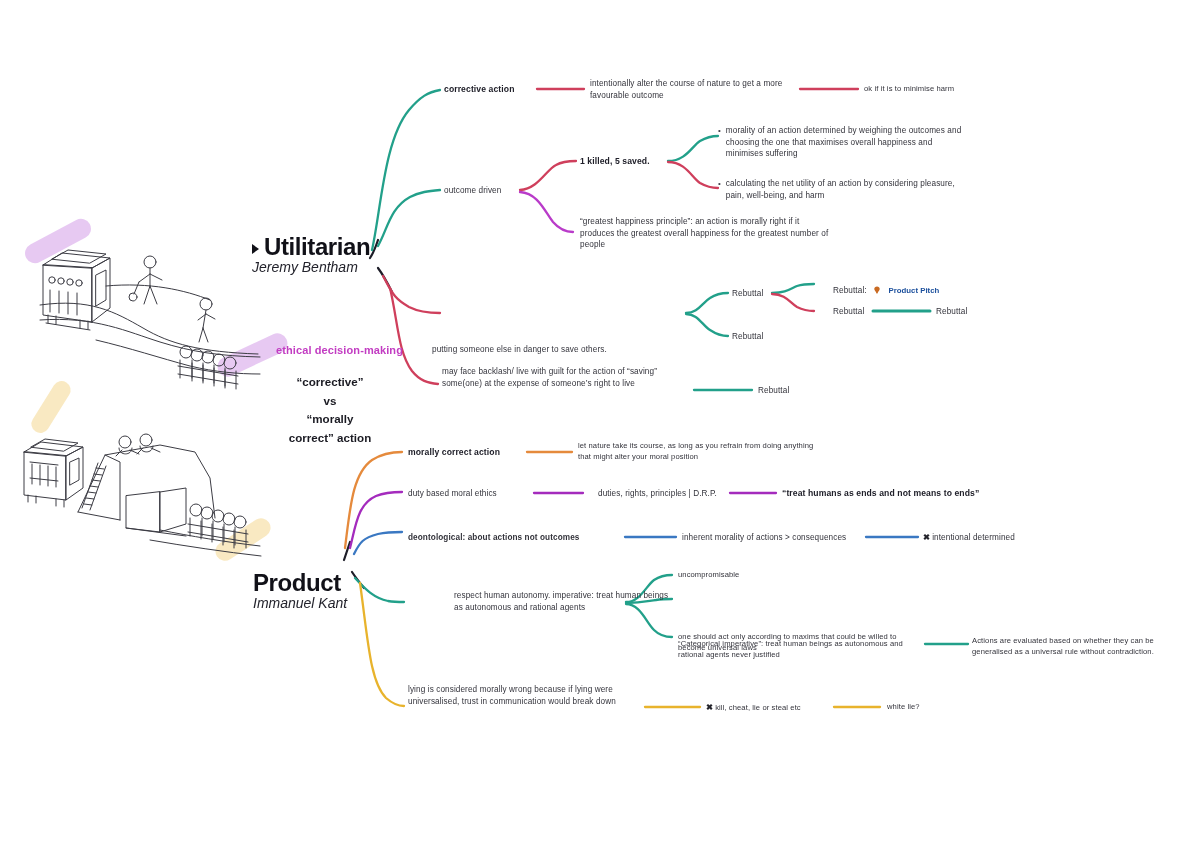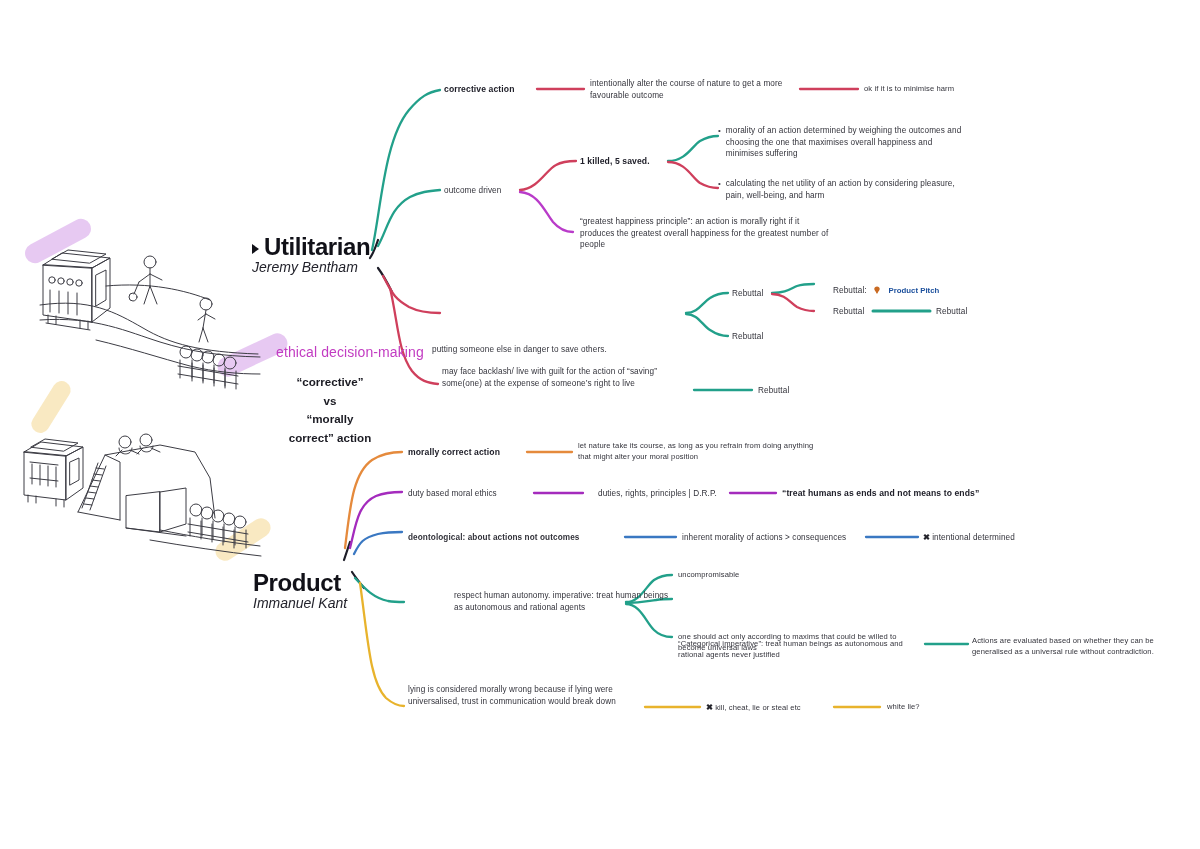--- a/index.html
+++ b/index.html
@@ -17,21 +17,21 @@
   .bullet{display:flex;gap:5px;}
   .bullet .dot{font-size:8px;line-height:11.5px;color:#44444d;}
 
   
   .topic-title{font-weight:bold;font-size:24px;letter-spacing:-.4px;color:#111118;line-height:26px;}
   .topic-sub{font-size:14px;font-style:italic;color:#23232c;line-height:13px;margin-top:1px;}
   .play-tri{display:inline-block;width:0;height:0;border-left:7px solid #111118;
             border-top:5px solid transparent;border-bottom:5px solid transparent;
             vertical-align:middle;margin-right:5px;}
 
-  .tagline{font-size:14px;font-weight:normal;color:#c23cc2;letter-spacing:.1px;}
+  .tagline{font-size:11px;font-weight:bold;color:#c23cc2;letter-spacing:.1px;}
   .center-q{font-size:11.6px;font-weight:bold;color:#1a1a22;line-height:18.5px;text-align:center;}
 
   
   .blob{position:absolute;border-radius:12px;opacity:.62;}
   .blob.purple{background:#d9a8ea;}
   .blob.yellow{background:#f6dc9c;}
 
   
   .illus{position:absolute;}
   .illus svg{display:block;}

